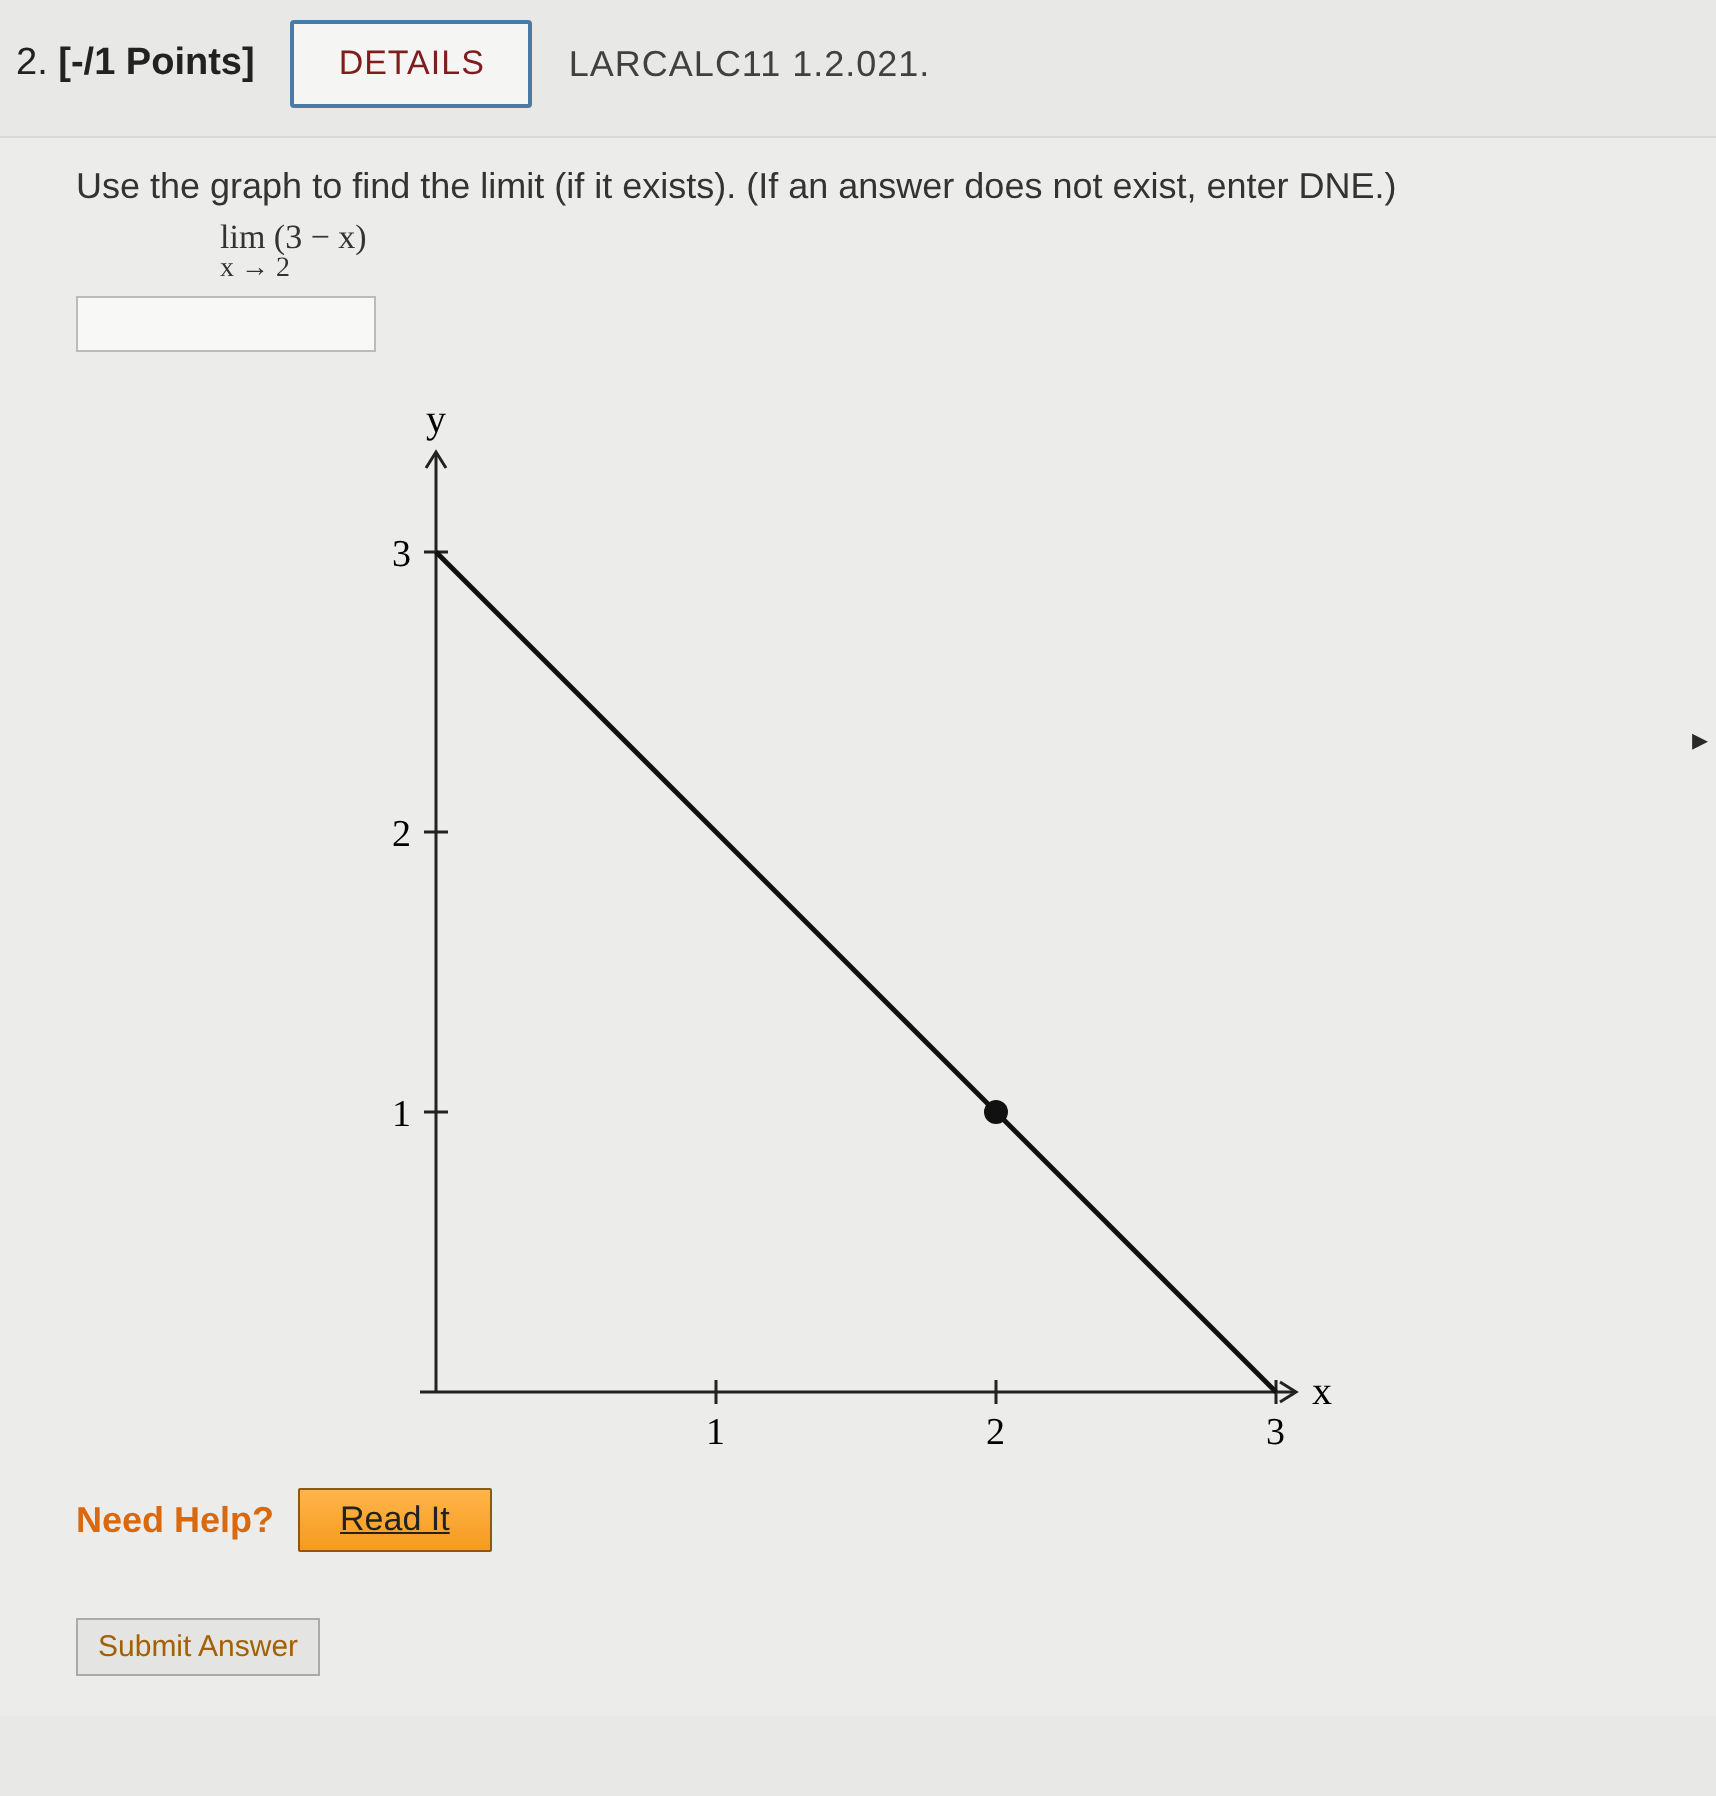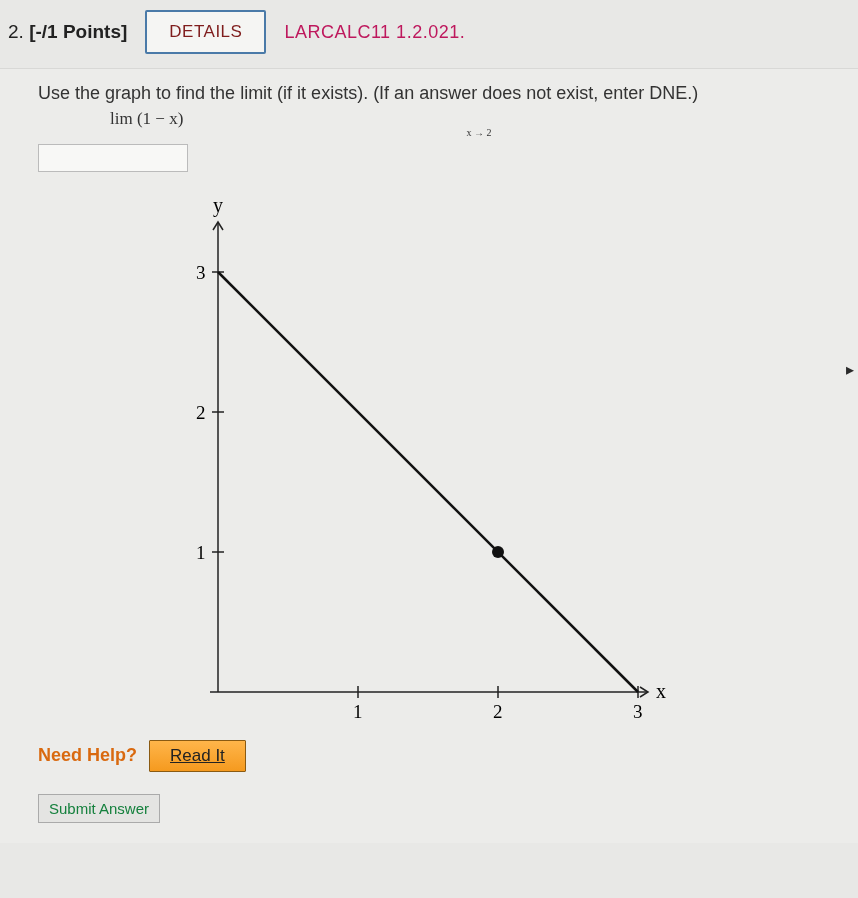--- a/index.html
+++ b/index.html
@@ -29,21 +29,21 @@
       background: #f5f5f3;
       color: #7f1d1d;
       padding: 10px 22px;
       font-size: 17px;
       letter-spacing: 0.5px;
       cursor: pointer;
       border-radius: 2px;
     }
     .problem-code {
       font-size: 18px;
-      color: #be185d;
+      color: #404040;
       letter-spacing: 0.5px;
     }
     .content {
       background: #ececea;
       padding: 14px 10px 20px 38px;
       border-top: 1px solid #d8d8d6;
     }
     .prompt {
       font-size: 18px;
       color: #333;
@@ -55,23 +55,22 @@
       margin-left: 72px;
       margin-bottom: 4px;
       font-family: Georgia, 'Times New Roman', serif;
       line-height: 1.1;
     }
     .limit-top {
       display: block;
     }
     .limit-bottom {
       display: block;
-      font-size: 10px;
+      font-size: 14px;
       margin-top: -2px;
-      text-align: center;
     }
     .answer-input {
       width: 150px;
       height: 28px;
       border: 1px solid #bbb;
       background: #f8f8f6;
       margin-top: 2px;
       margin-bottom: 10px;
       padding: 2px 6px;
       font-size: 15px;
@@ -81,41 +80,41 @@
       margin-top: 10px;
     }
     svg {
       display: block;
     }
     .help-row {
       display: flex;
       align-items: center;
       gap: 12px;
       margin-top: 8px;
-      margin-bottom: 22px;
+      margin-bottom: 33px;
     }
     .need-help {
       color: #d9690f;
       font-weight: bold;
       font-size: 18px;
     }
     .read-it {
       background: linear-gradient(#ffb54a, #f59a1f);
       border: 1px solid #8a5a12;
       color: #222;
       font-size: 17px;
       padding: 5px 20px;
       cursor: pointer;
       text-decoration: underline;
       border-radius: 1px;
     }
     .submit-btn {
       background: #e4e4e2;
       border: 1px solid #aaa;
-      color: #15803d;
+      color: #a16207;
       font-size: 15px;
       padding: 5px 10px;
       cursor: pointer;
     }
     .cursor-indicator {
       position: absolute;
       right: 4px;
       top: 360px;
       font-size: 16px;
       color: #2a2a2a;
@@ -129,21 +128,21 @@
     <span>2.</span>
     <strong>[-/1 Points]</strong>
   </span>
   <button class="details-btn">DETAILS</button>
   <span class="problem-code">LARCALC11 1.2.021.</span>
 </div>
 
 <div class="content">
   <div class="prompt">Use the graph to find the limit (if it exists). (If an answer does not exist, enter DNE.)</div>
   <div class="limit">
-    <span class="limit-top">lim  (1 − x)</span>
+    <span class="limit-top">lim  (3 − x)</span>
     <span class="limit-bottom">x → 2</span>
   </div>
   <input type="text" class="answer-input" value="" style="">
 
   <div class="graph-wrap">
     <svg width="500" height="540">
       <g transform="translate(50,30)">
 
         <line x1="0" y1="0" x2="0" y2="470" stroke="#222" stroke-width="1.5"></line>
         <line x1="-8" y1="470" x2="430" y2="470" stroke="#222" stroke-width="1.5"></line>

